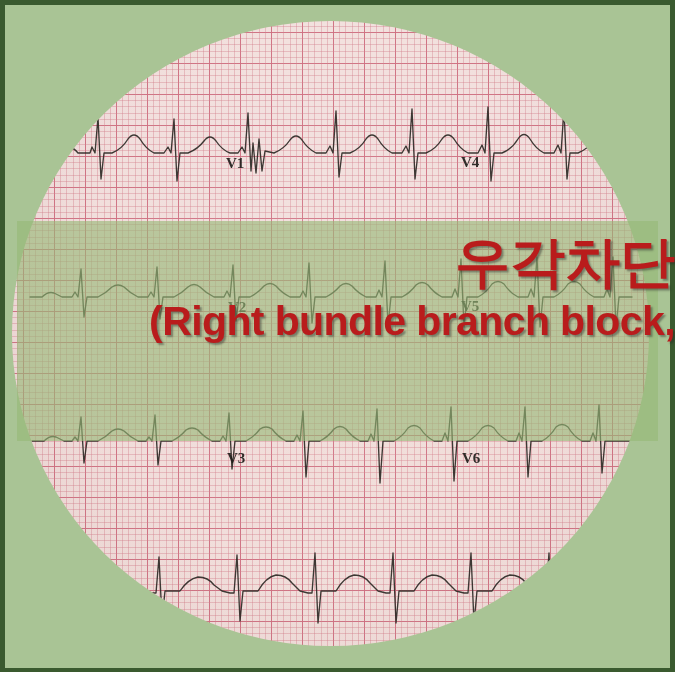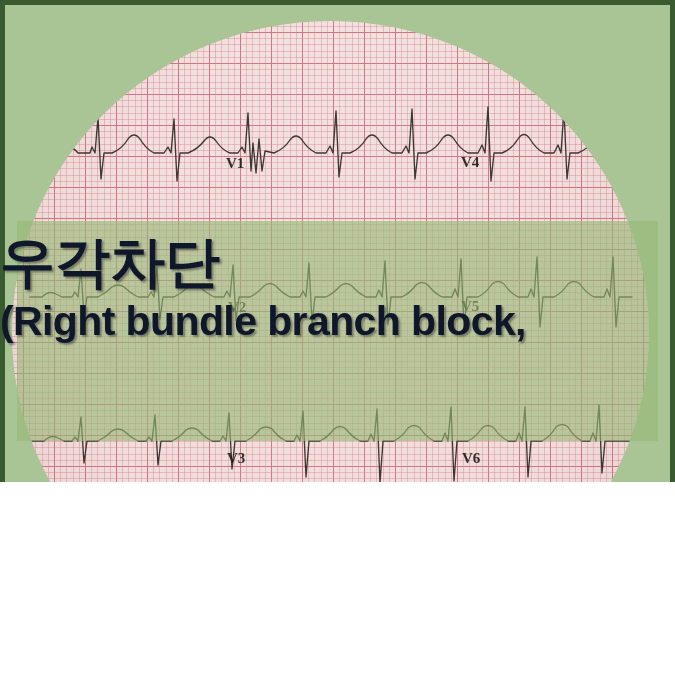--- a/index.html
+++ b/index.html
@@ -3,21 +3,21 @@
 <meta charset="utf-8">
 <style>
   html, body {
     margin: 0;
     padding: 0;
     background: #ffffff;
   }
   #root {
     position: relative;
     width: 675px;
-    height: 482px;
+    height: 672px;
     overflow: hidden;
     font-family: "Liberation Sans", sans-serif;
   }
 
   
   .frame-border {
     position: absolute;
     left: 0; top: 0;
     width: 675px; height: 673px;
     box-sizing: border-box;
@@ -110,22 +110,22 @@
     z-index: 3;
   }
 
   
   .caption {
     position: absolute;
     left: 0;
     top: 228px;
     width: 675px;
     z-index: 4;
-    text-align: left;
-    color: #0f172a;
+    text-align: right;
+    color: #b91c1c;
     font-weight: bold;
     text-shadow: 2px 2px 2px rgba(40,40,40,0.45);
     letter-spacing: -0.5px;
     line-height: 1.0;
     user-select: none;
   }
   .caption-line1 {
     font-size: 55px;
     line-height: 68px;
     letter-spacing: 0px;

